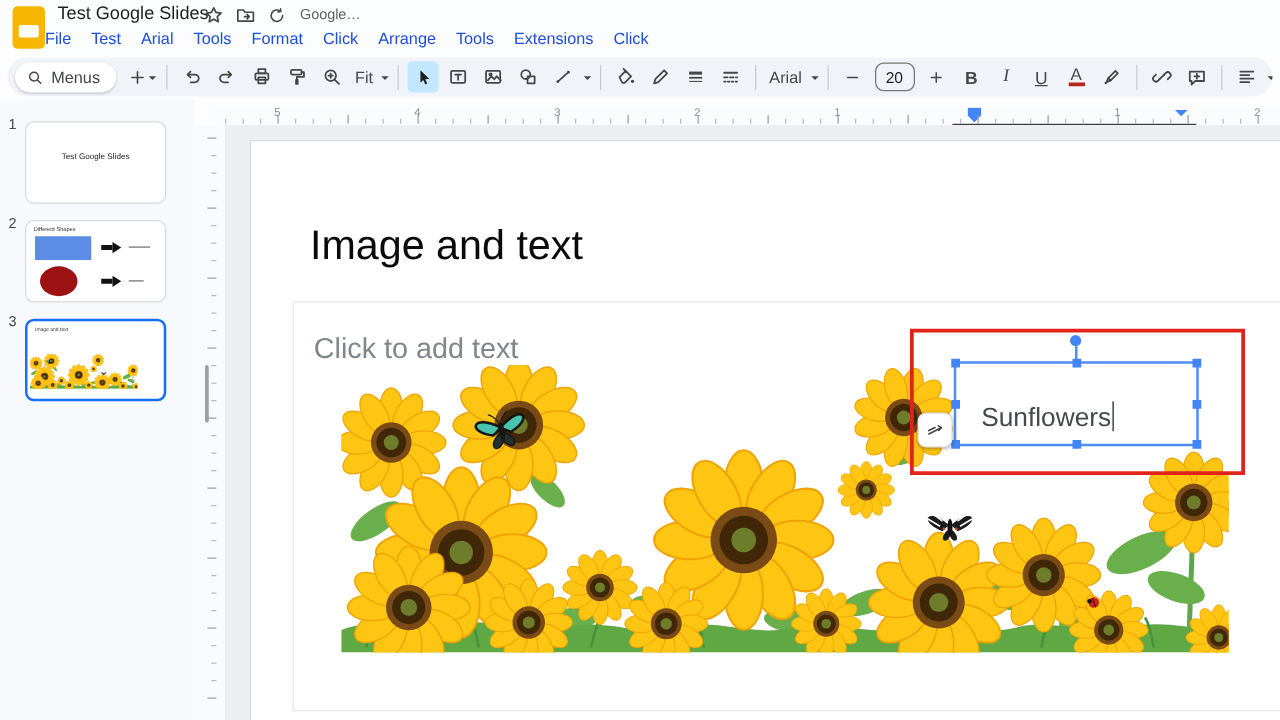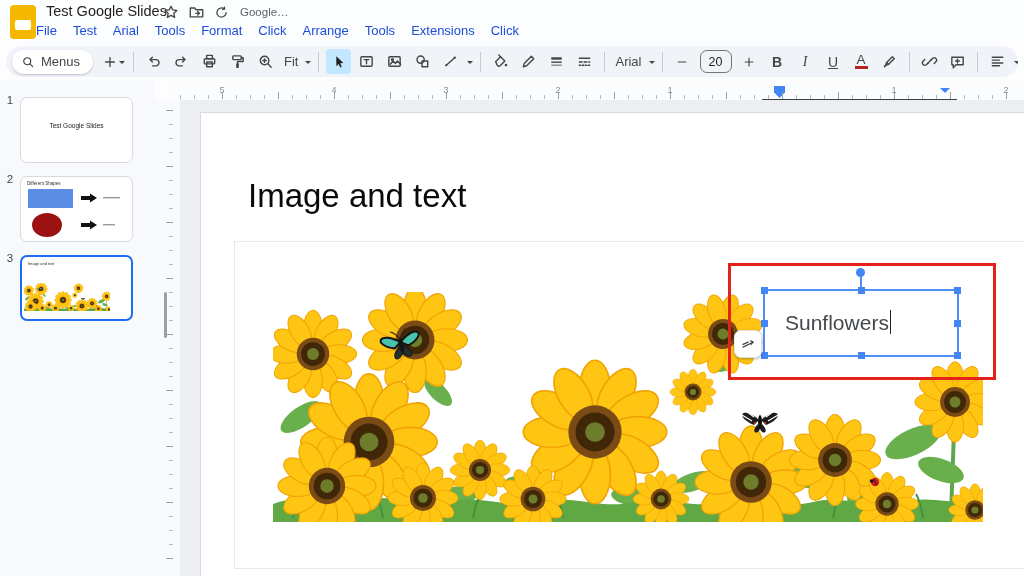--- a/index.html
+++ b/index.html
@@ -62,21 +62,21 @@
   .slide-title{position:absolute;left:47px;top:64px;font-size:33px;color:#0a0a0a}
   .ph-box{position:absolute;left:33px;top:128px;width:791px;height:328px;border:1px solid #e6e8eb;box-sizing:border-box}
   .ph-text{position:absolute;left:50px;top:152px;font-size:23px;color:#80868b}
   .img-wrap{position:absolute;left:72px;top:179px;width:710px;height:230px}
   
   .red-box{position:absolute;left:527px;top:150px;width:268px;height:117px;border:3px solid #e2231a;box-sizing:border-box}
   .tbox{position:absolute;left:562px;top:176px;width:196px;height:68px;border:2px solid #4f8df7;box-sizing:border-box}
   .handle{position:absolute;width:7px;height:7px;background:#4285f4}
   .rot-stem{position:absolute;left:659px;top:164px;width:2px;height:13px;background:#4f8df7}
   .rot-handle{position:absolute;left:655px;top:155px;width:9px;height:9px;border-radius:50%;background:#4285f4}
-  .tbox-text{position:absolute;left:20px;top:19px;font-size:21px;color:#45494d;white-space:nowrap}
+  .tbox-text{position:absolute;left:20px;top:30px;font-size:21px;color:#45494d;white-space:nowrap}
   .caret-bar{display:inline-block;width:1.5px;height:24px;background:#202124;vertical-align:-4px;margin-left:1px}
   .chip{position:absolute;left:533px;top:217px;width:26px;height:26px;background:#fff;border:1px solid #e3e3e3;
         border-radius:7px;box-shadow:0 1px 3px rgba(0,0,0,.3);display:flex;align-items:center;justify-content:center}
 </style>
 </head>
 <body>
 
 <svg width="0" height="0" style="position:absolute" aria-hidden="true">
   <defs>
     <g id="fl">
@@ -520,20 +520,21 @@
     <div class="tick" style="top: 416px;"></div>
     <div class="tick" style="top: 430px;"></div>
     <div class="tick" style="top: 444px;"></div>
     <div class="tick major" style="top: 458px;"></div>
   </div>
 
 <div class="canvas">
   <div class="slide">
     <div class="slide-title">Image and text</div>
     <div class="ph-box"></div>
+    <div class="ph-text">Click to add text</div>
     <div class="img-wrap">
       <svg width="710" height="230" viewBox="0 0 710 230">
           <use href="#scene"></use>
         </svg>
     </div>
     <div class="red-box"></div>
     <div class="rot-stem"></div>
     <div class="rot-handle"></div>
     <div class="tbox">
       <div class="handle" style="left:-4px;top:-4px"></div>

